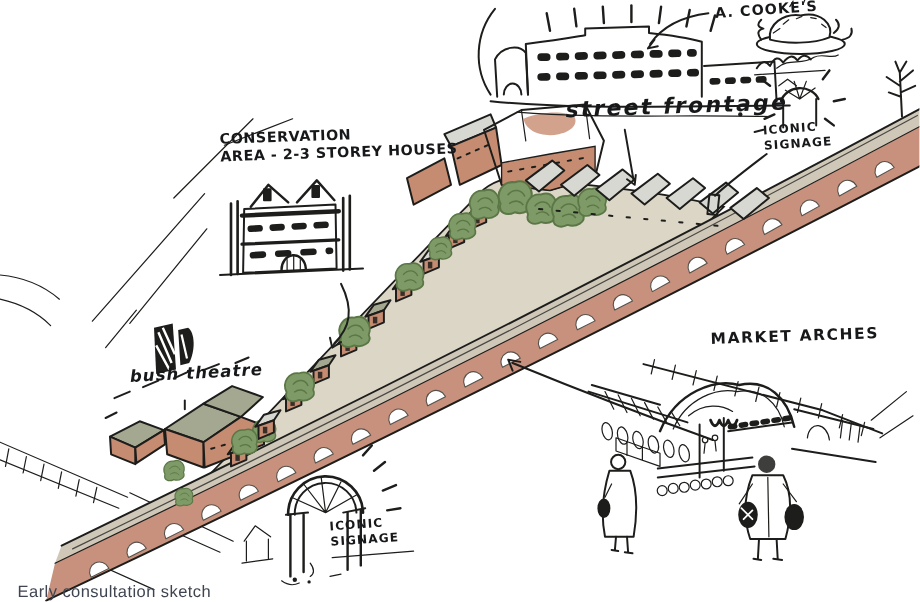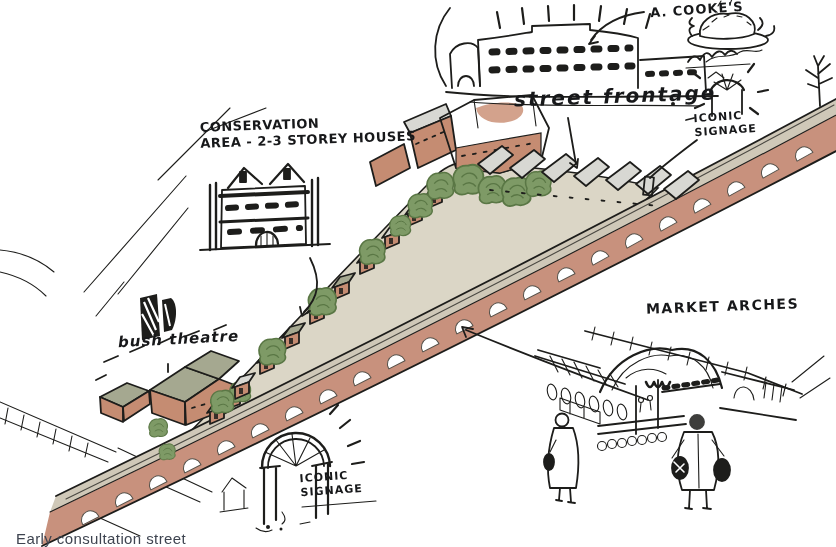--- a/index.html
+++ b/index.html
@@ -377,15 +377,15 @@
   <span style="display:block">CONSERVATION</span>
   <span style="display:block">AREA - 2-3 STOREY HOUSES</span>
 </span>
 <span class="lbl lbl-bush">bush theatre</span>
 <span class="lbl lbl-market">MARKET ARCHES</span>
 <span class="lbl lbl-iconic-b">
   <span style="display:block">ICONIC</span>
   <span style="display:block">SIGNAGE</span>
 </span>
 
-<span class="caption">Early consultation street</span>
+<span class="caption">Early consultation sketch</span>
 
 </div>
 
 </body></html>

